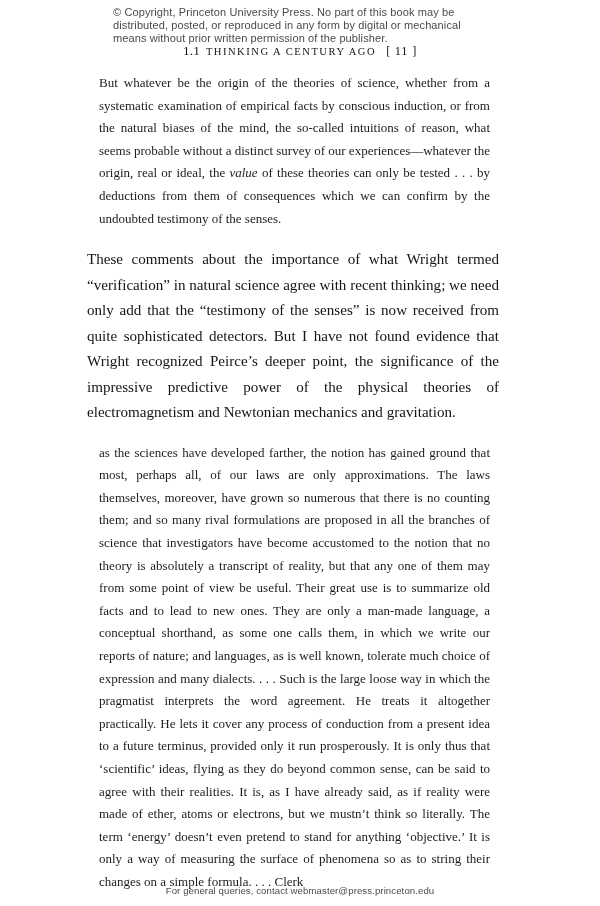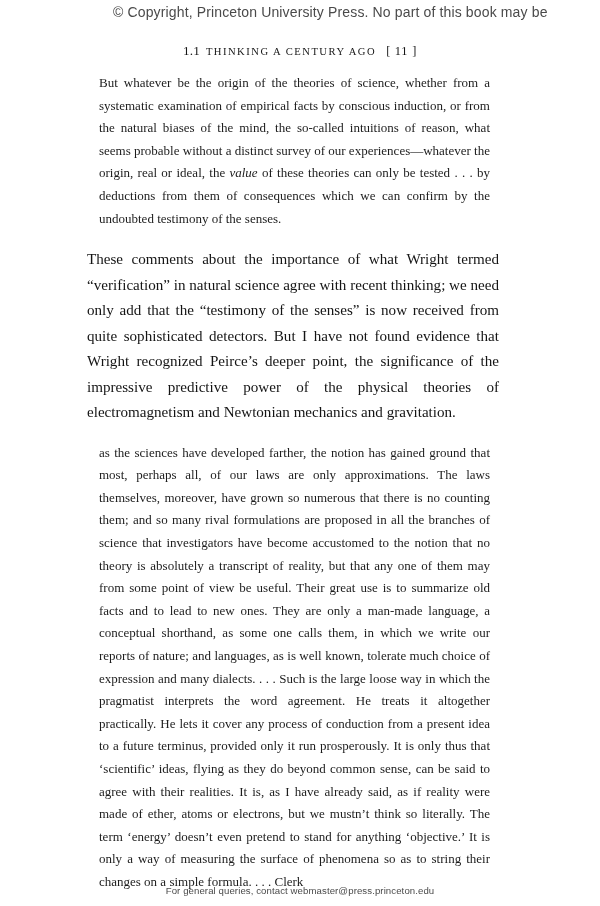--- a/index.html
+++ b/index.html
@@ -17,21 +17,21 @@
     -webkit-font-smoothing: antialiased;
   }
 
   
   .copyright-notice {
     position: absolute;
     top: 6px;
     left: 113px;
     width: 374px;
     font-family: "Liberation Sans", "DejaVu Sans", sans-serif;
-    font-size: 14px;
+    font-size: 11px;
     line-height: 13.2px;
     color: #4a4a4a;
     text-align: left;
     letter-spacing: 0.01em;
   }
   .copyright-notice .cr-line { display: block; white-space: nowrap; }
 
   
   .running-head {
     position: absolute;
@@ -104,20 +104,22 @@
     font-size: 9.6px;
     color: #4a4a4a;
     letter-spacing: 0.01em;
   }
 </style>
 </head>
 <body>
 
 <div class="copyright-notice">
   <span class="cr-line">© Copyright, Princeton University Press. No part of this book may be</span>
+  <span class="cr-line">distributed, posted, or reproduced in any form by digital or mechanical</span>
+  <span class="cr-line">means without prior written permission of the publisher.</span>
 </div>
 
 <div class="running-head">
   <span class="rh-num">1.1</span><span class="rh-title">Thinking a Century Ago</span><span class="rh-page">[ 11 ]</span>
 </div>
 
 <div class="page-body">
 
   <blockquote class="blockquote quote-top">
     <span>But whatever be the origin of the theories of science, whether from a systematic examination of empirical facts by conscious induction, or from the natural biases of the mind, the so-called intuitions of reason, what seems probable without a distinct survey of our experiences—whatever the origin, real or ideal, the </span><em>value</em><span> of these theories can only be tested . . . by deductions from them of consequences which we can confirm by the undoubted testimony of the senses.</span>

